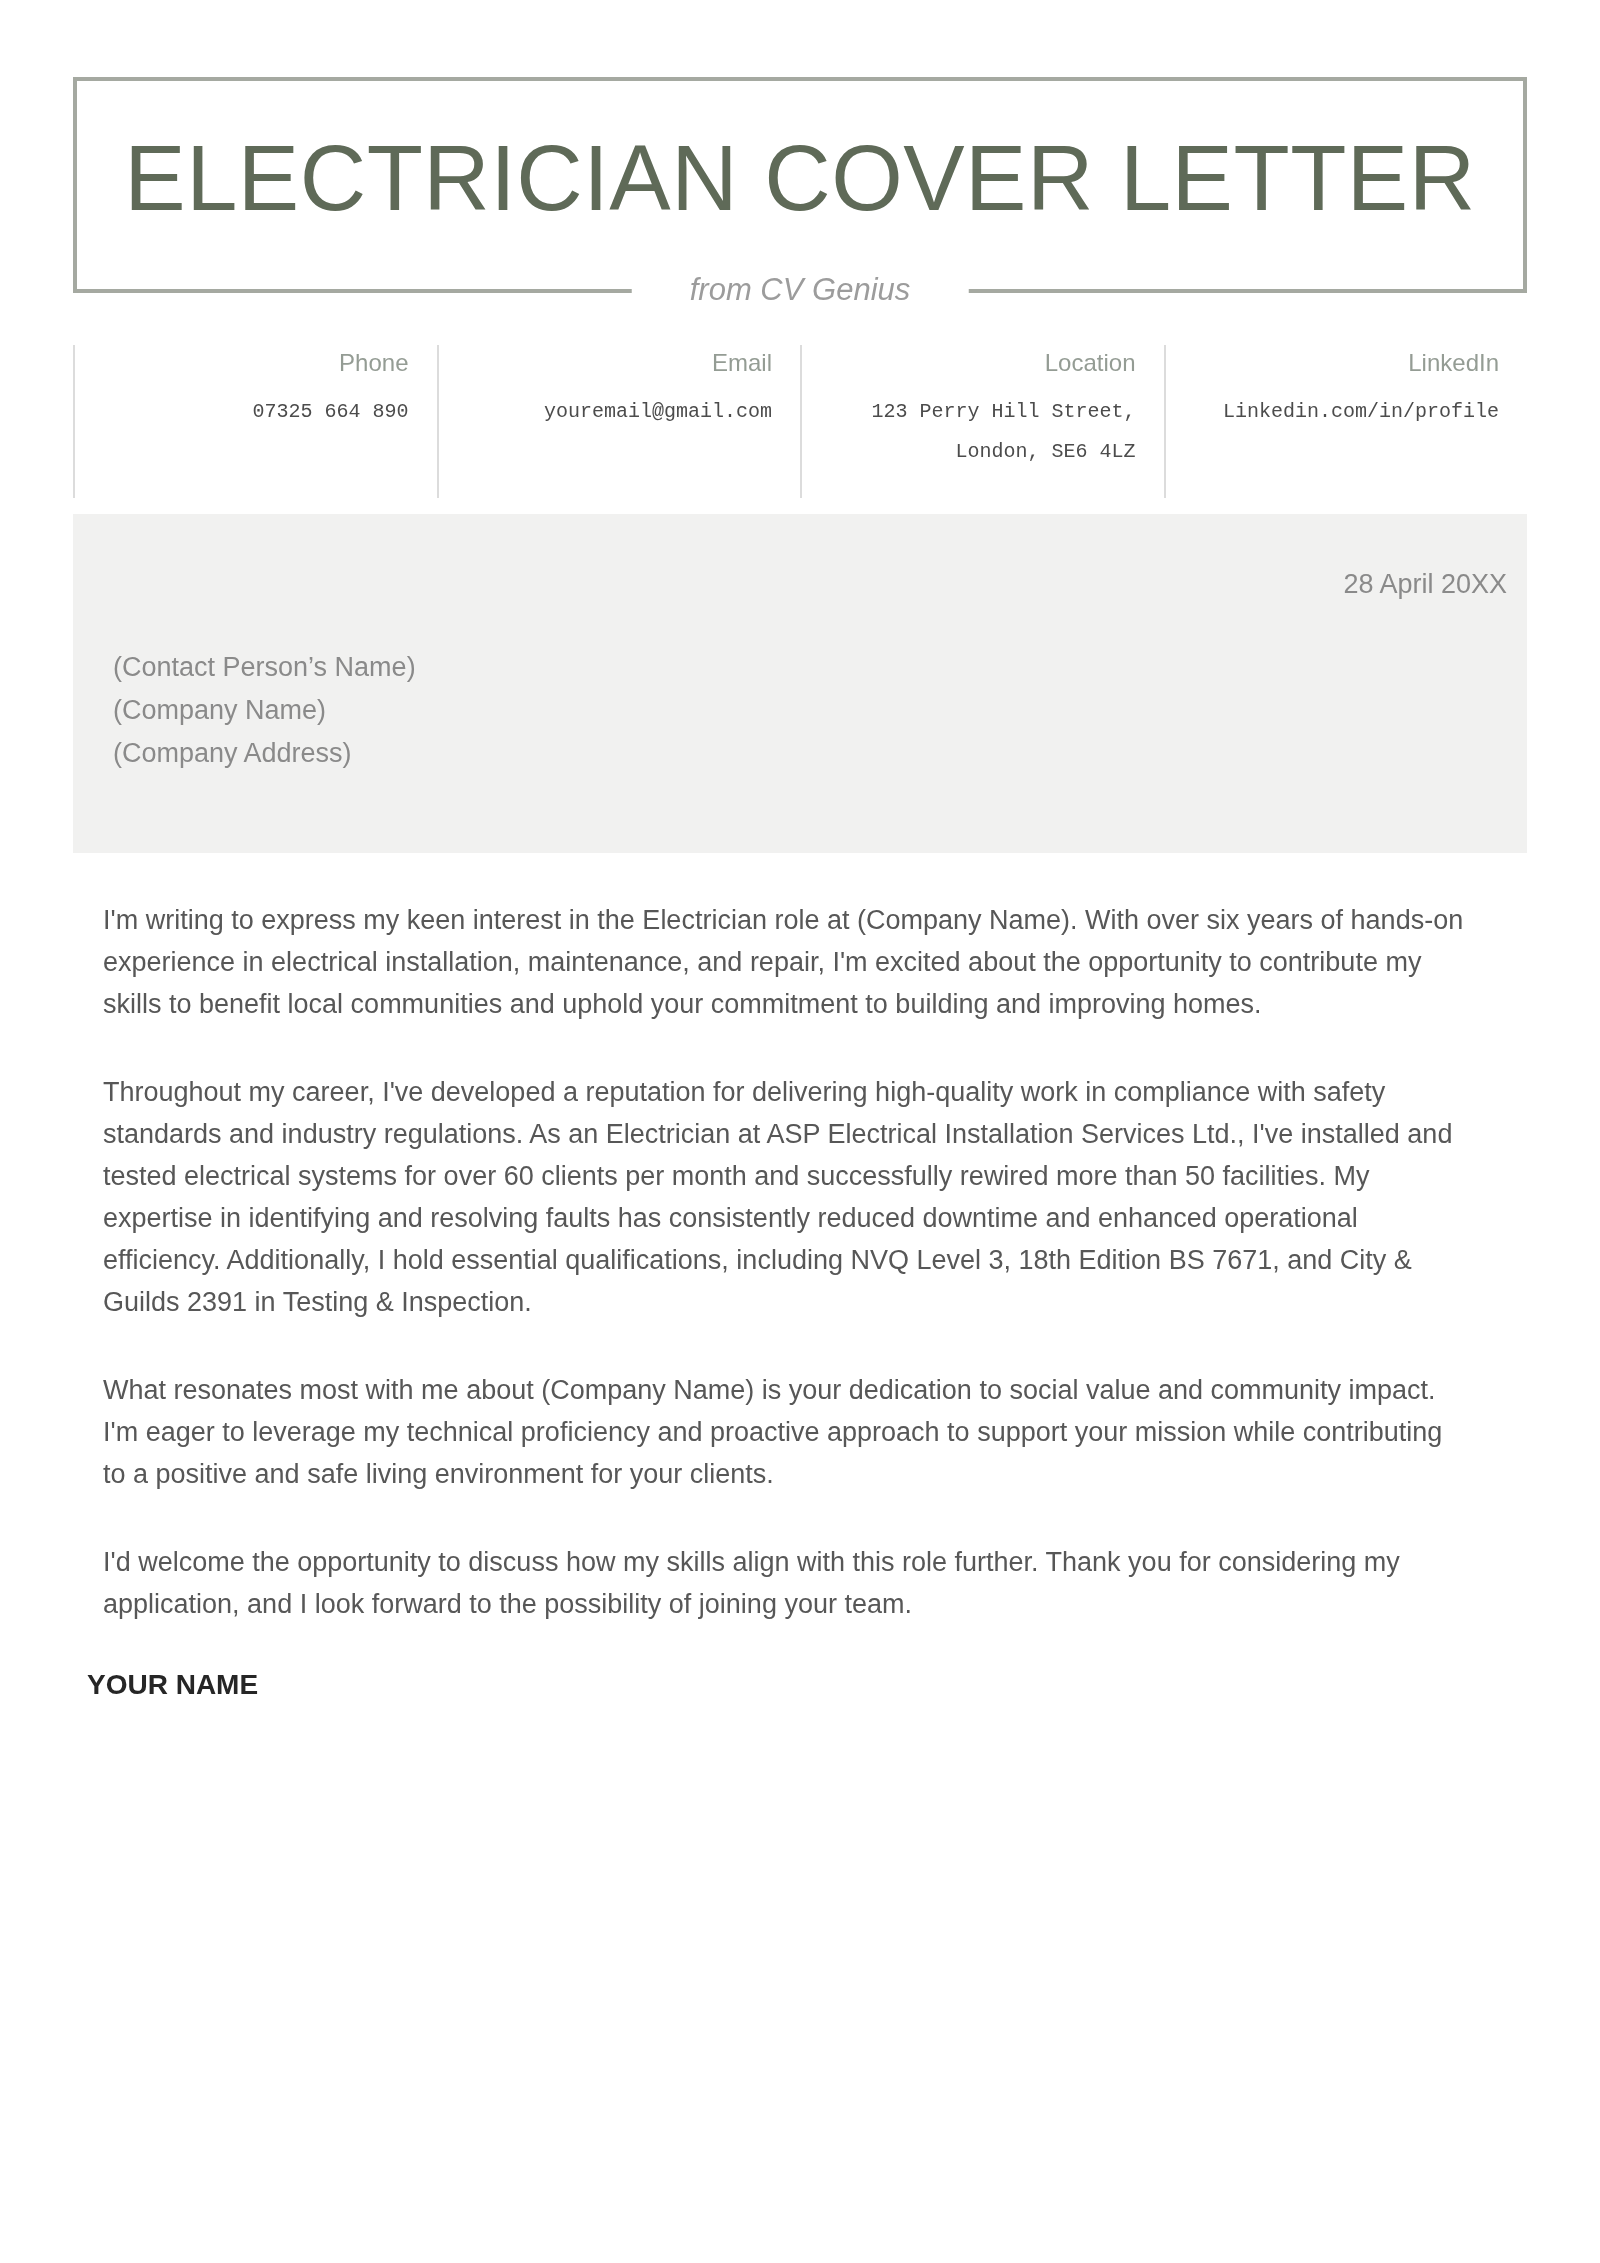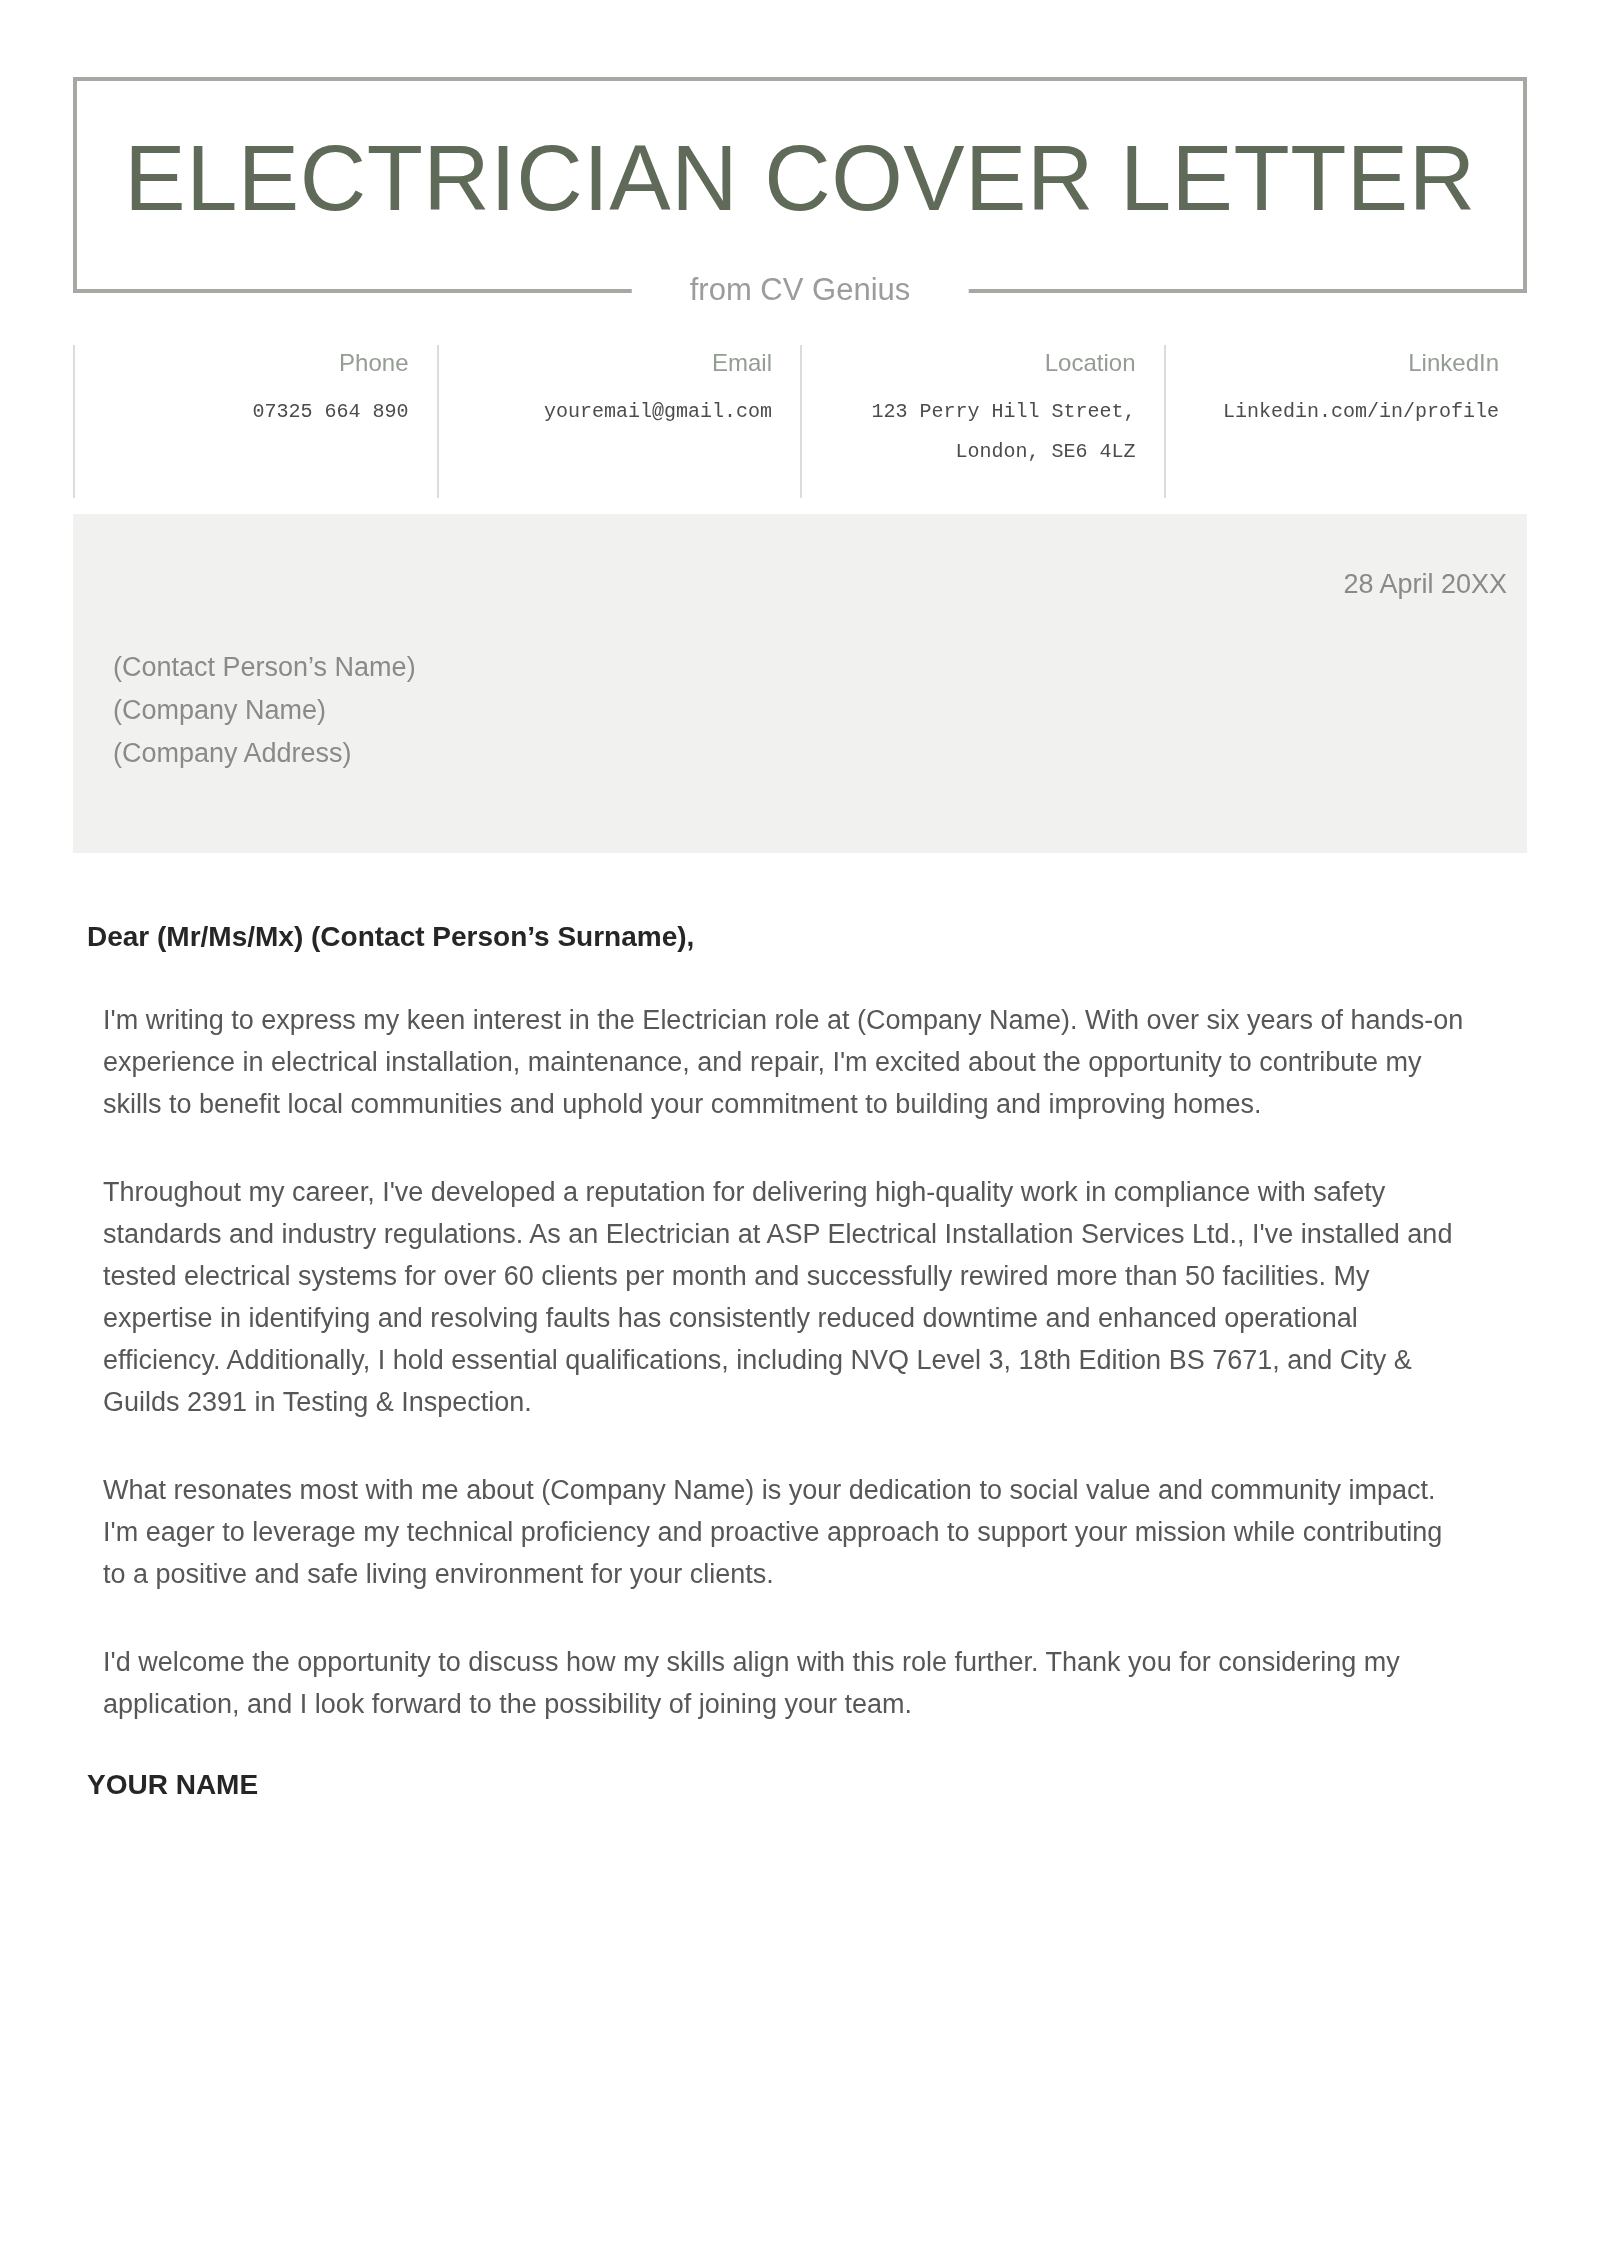--- a/index.html
+++ b/index.html
@@ -46,20 +46,21 @@
   }
   .from-label{
     position:absolute;
     bottom:0;left:50%;
     transform:translate(-50%,54%);
     background:#ffffff;
     padding:0 58px;
     font-size:31px;
     color:var(--subtitle-gray,#9c9c9c);
     white-space:nowrap;
+    font-style:italic;
   }
 
   
   .contact-row{
     display:flex;
     margin-top:52px;
     text-align:right;
   }
   .contact-col{
     flex:1 1 0;
@@ -158,21 +159,20 @@
   <div class="recipient-box">
     <div class="letter-date">28 April 20XX</div>
     <div>
       <div class="recipient-line">(Contact Person’s Name)</div>
       <div class="recipient-line">(Company Name)</div>
       <div class="recipient-line">(Company Address)</div>
     </div>
   </div>
 
   <div class="letter-body">
-    <p class="greeting">Dear (Mr/Ms/Mx) (Contact Person’s Surname),</p>
 
     <p class="para">I'm writing to express my keen interest in the Electrician role at (Company Name). With over six years of hands-on experience in electrical installation, maintenance, and repair, I'm excited about the opportunity to contribute my skills to benefit local communities and uphold your commitment to building and improving homes.</p>
 
     <p class="para">Throughout my career, I've developed a reputation for delivering high-quality work in compliance with safety standards and industry regulations. As an Electrician at ASP Electrical Installation Services Ltd., I've installed and tested electrical systems for over 60 clients per month and successfully rewired more than 50 facilities. My expertise in identifying and resolving faults has consistently reduced downtime and enhanced operational efficiency. Additionally, I hold essential qualifications, including NVQ Level 3, 18th Edition BS 7671, and City &amp; Guilds 2391 in Testing &amp; Inspection.</p>
 
     <p class="para">What resonates most with me about (Company Name) is your dedication to social value and community impact. I'm eager to leverage my technical proficiency and proactive approach to support your mission while contributing to a positive and safe living environment for your clients.</p>
 
     <p class="para">I'd welcome the opportunity to discuss how my skills align with this role further. Thank you for considering my application, and I look forward to the possibility of joining your team.</p>
 
 

